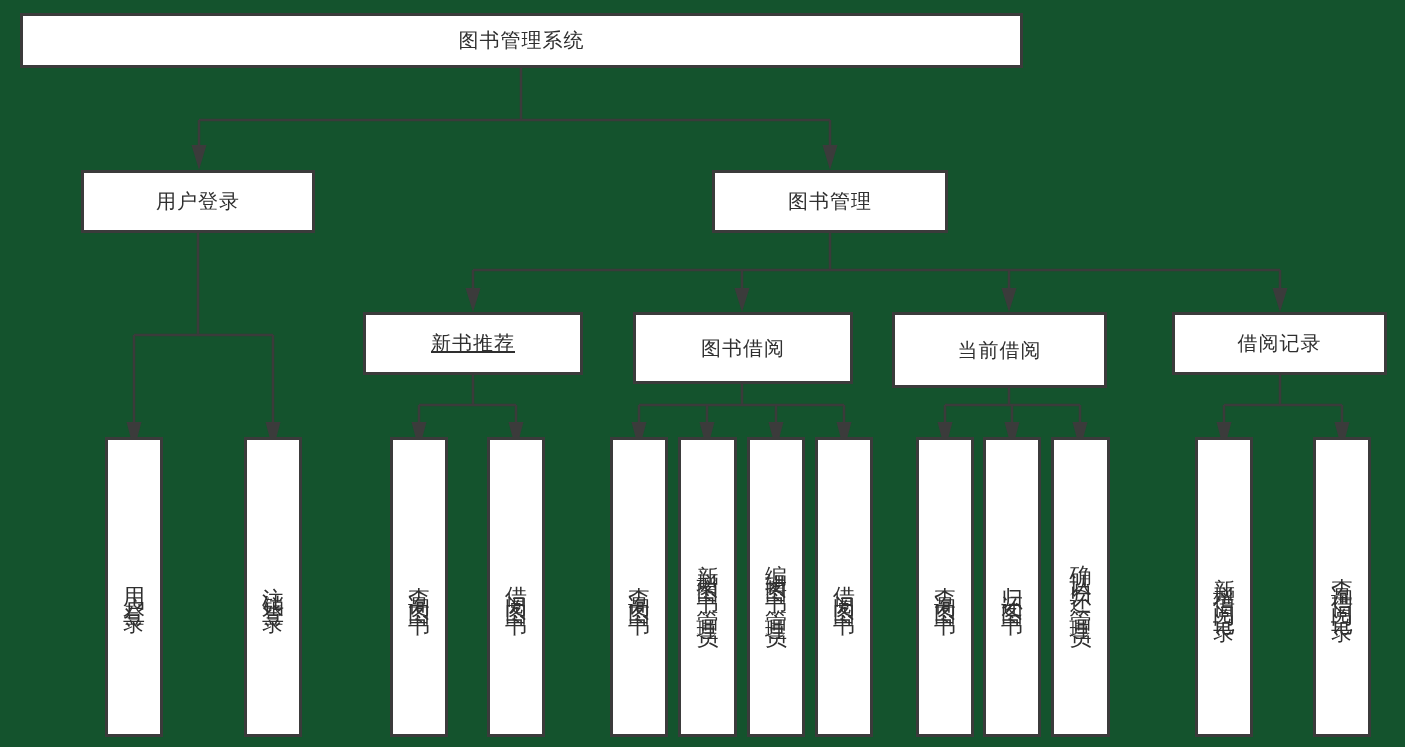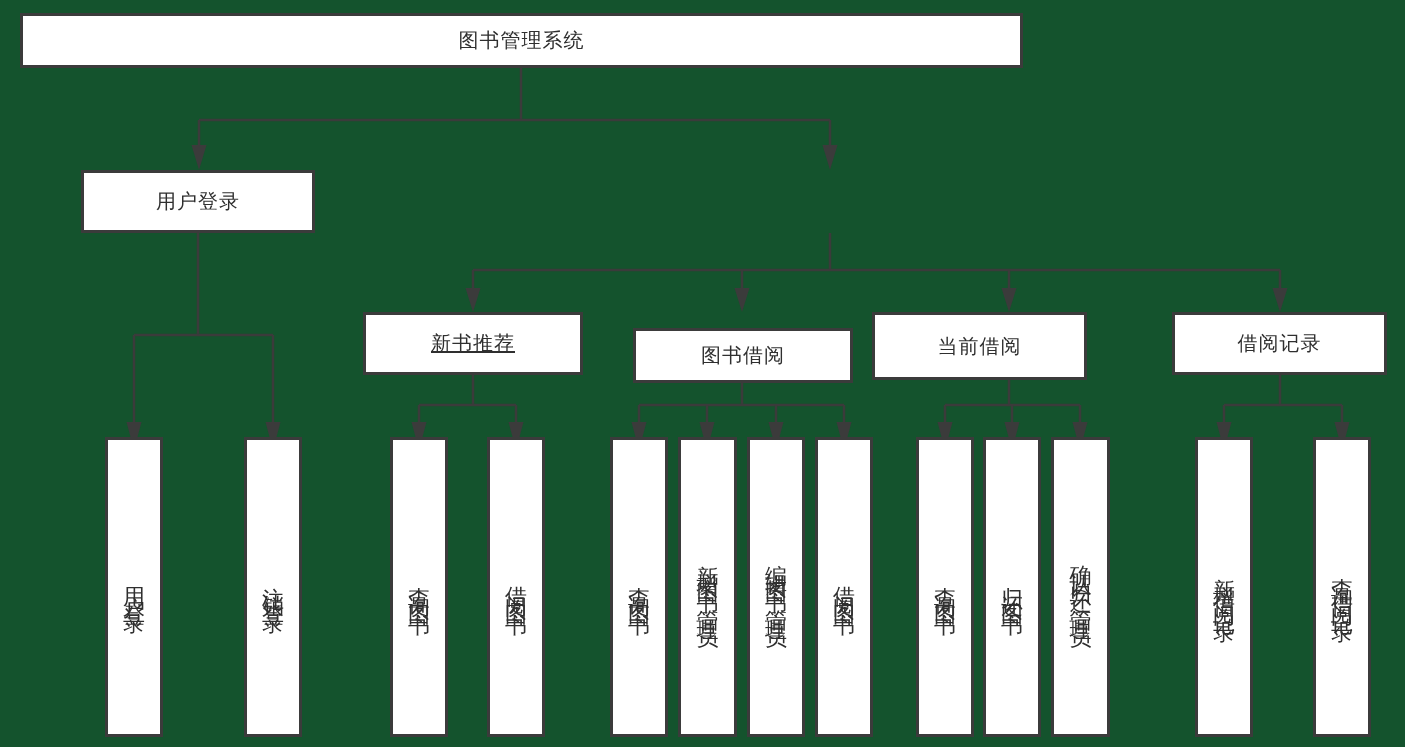--- a/index.html
+++ b/index.html
@@ -32,22 +32,22 @@
     font-size: 20px;
     letter-spacing: 1px;
     white-space: nowrap;
   }
 
   
   .n-root  { left: 20px;  top: 13px;  width: 1003px; height: 55px; }
   .n-user  { left: 81px;  top: 170px; width: 234px;  height: 63px; }
   .n-book  { left: 712px; top: 170px; width: 236px;  height: 63px; }
   .n-g1    { left: 363px; top: 312px; width: 220px;  height: 63px; text-decoration: underline; }
-  .n-g2    { left: 633px; top: 328px; width: 220px;  height: 55px; }
-  .n-g3    { left: 872px; top: 312px; width: 215px;  height: 68px; }
+  .n-g2    { left: 633px; top: 312px; width: 220px;  height: 72px; }
+  .n-g3    { left: 892px; top: 312px; width: 215px;  height: 76px; }
   .n-g4    { left: 1172px; top: 312px; width: 215px; height: 63px; }
 
   
   .leaf {
     top: 437px;
     height: 300px;
     width: 58px;
     writing-mode: vertical-rl;
     text-orientation: mixed;
     font-size: 22px;
@@ -153,20 +153,23 @@
     </g>
   </svg>
 
   <div class="node n-root">
     <span>图书管理系统</span>
   </div>
 
   <div class="node n-user">
     <span>用户登录</span>
   </div>
+  <div class="node n-book">
+    <span>图书管理</span>
+  </div>
 
   <div class="node n-g1">
     <span>新书推荐</span>
   </div>
   <div class="node n-g2">
     <span>图书借阅</span>
   </div>
   <div class="node n-g3">
     <span>当前借阅</span>
   </div>

